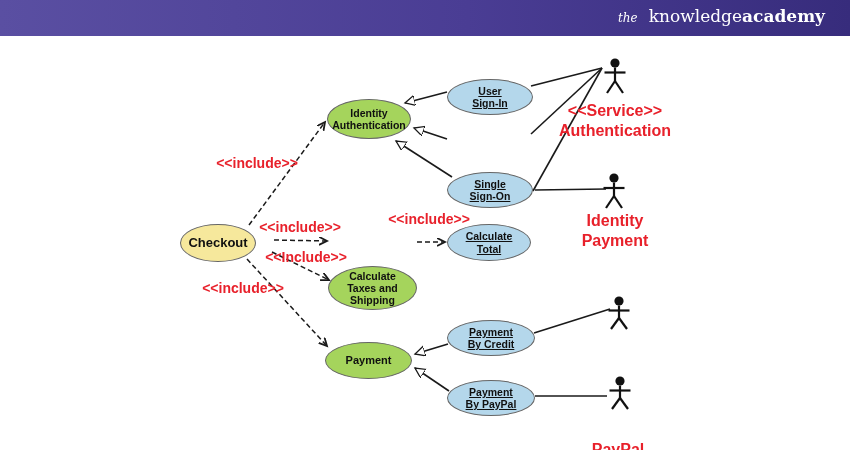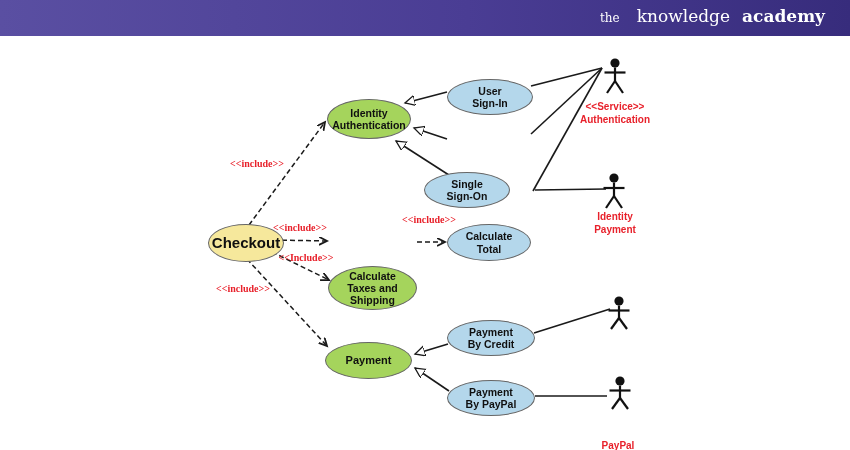--- a/index.html
+++ b/index.html
@@ -3,35 +3,35 @@
 <meta charset="utf-8">
 <style>
   html,body{margin:0;padding:0;background:#fff;}
   .page{position:relative;width:850px;height:450px;background:#ffffff;overflow:hidden;
         font-family:"Liberation Sans",sans-serif;}
   
   .header{position:absolute;left:0;top:0;width:850px;height:36px;
           background:linear-gradient(90deg,#5a4fa2 0%,#4a3d94 55%,#372c7c 100%);}
   .logo{position:absolute;right:25px;top:6px;color:#ffffff;
         font-family:"DejaVu Serif","Liberation Serif",serif;font-size:17px;white-space:nowrap;}
-  .logo .the{font-size:12px;margin-right:17px;text-align:center;}
-  .logo .academy{font-weight:bold;margin-left:12px;}
+  .logo .the{font-style:italic;font-size:12px;margin-right:11px;text-align:center;}
+  .logo .academy{font-weight:bold;}
   
   .uc{position:absolute;border-radius:50%;border:1px solid #666;
       display:flex;align-items:center;justify-content:center;text-align:center;
       font-weight:bold;font-size:10.5px;line-height:1.15;color:#101010;
       white-space:pre-line;box-sizing:border-box;}
   .uc.green{background:#a5d45c;}
-  .uc.blue{background:#b4d7eb;}
+  .uc.blue{background:#b4d7eb;text-decoration:underline;}
   .uc.yellow{background:#f6e89c;}
   
   .inc{position:absolute;transform:translate(-50%,-50%);color:#e8212b;
-       font-weight:bold;font-size:10px;white-space:pre;font-family:Liberation Serif, serif;}
+       font-weight:bold;font-size:14px;white-space:pre;}
   .actor-label{position:absolute;transform:translate(-50%,0);color:#e8212b;
-       font-weight:bold;font-size:10px;text-align:center;white-space:pre-line;line-height:1.25;}
+       font-weight:bold;font-size:16px;text-align:center;white-space:pre-line;line-height:1.25;}
   svg.wires{position:absolute;left:0;top:0;width:850px;height:450px;}
   .wire{stroke:#1a1a1a;fill:none;}
 </style>
 </head>
 <body>
 
 <div class="page">
 
   <div class="header">
     <div class="logo"><span class="the">the</span><span>knowledge</span><span class="academy">academy</span></div>
@@ -95,33 +95,33 @@
     </g>
     <g stroke="#111" stroke-width="2.2">
       <circle cx="620" cy="381" r="4.6" fill="#111" stroke="none"></circle>
       <line x1="620" y1="385.5" x2="620" y2="398"></line>
       <line x1="609.5" y1="390.5" x2="630.5" y2="390.5"></line>
       <line x1="620" y1="398" x2="612" y2="409"></line>
       <line x1="620" y1="398" x2="628" y2="409"></line>
     </g>
   </svg>
 
-  <div class="uc yellow" style="left:208px;top:224px;width:76px;height:38px;font-size:15px">
+  <div class="uc yellow" style="left:180px;top:224px;width:76px;height:38px;font-size:13px">
     <span>Checkout</span></div>
 
   <div class="uc green" style="left:327px;top:99px;width:84px;height:40px">
     <span>Identity
 Authentication</span></div>
 
   <div class="uc blue" style="left:447px;top:79px;width:86px;height:36px">
     <span>User
 Sign-In</span></div>
 
 
-  <div class="uc blue" style="left:424px;top:172px;width:86px;height:36px">
+  <div class="uc blue" style="left:447px;top:172px;width:86px;height:36px">
     <span>Single
 Sign-On</span></div>
 
 
   <div class="uc blue" style="left:447px;top:224px;width:84px;height:37px">
     <span>Calculate
 Total</span></div>
 
   <div class="uc green" style="left:328px;top:266px;width:89px;height:44px">
     <span>Calculate

